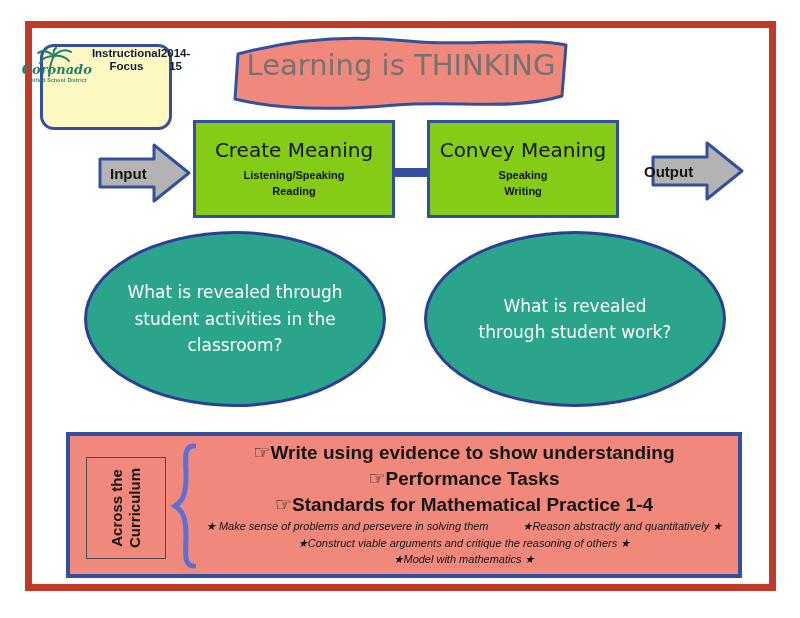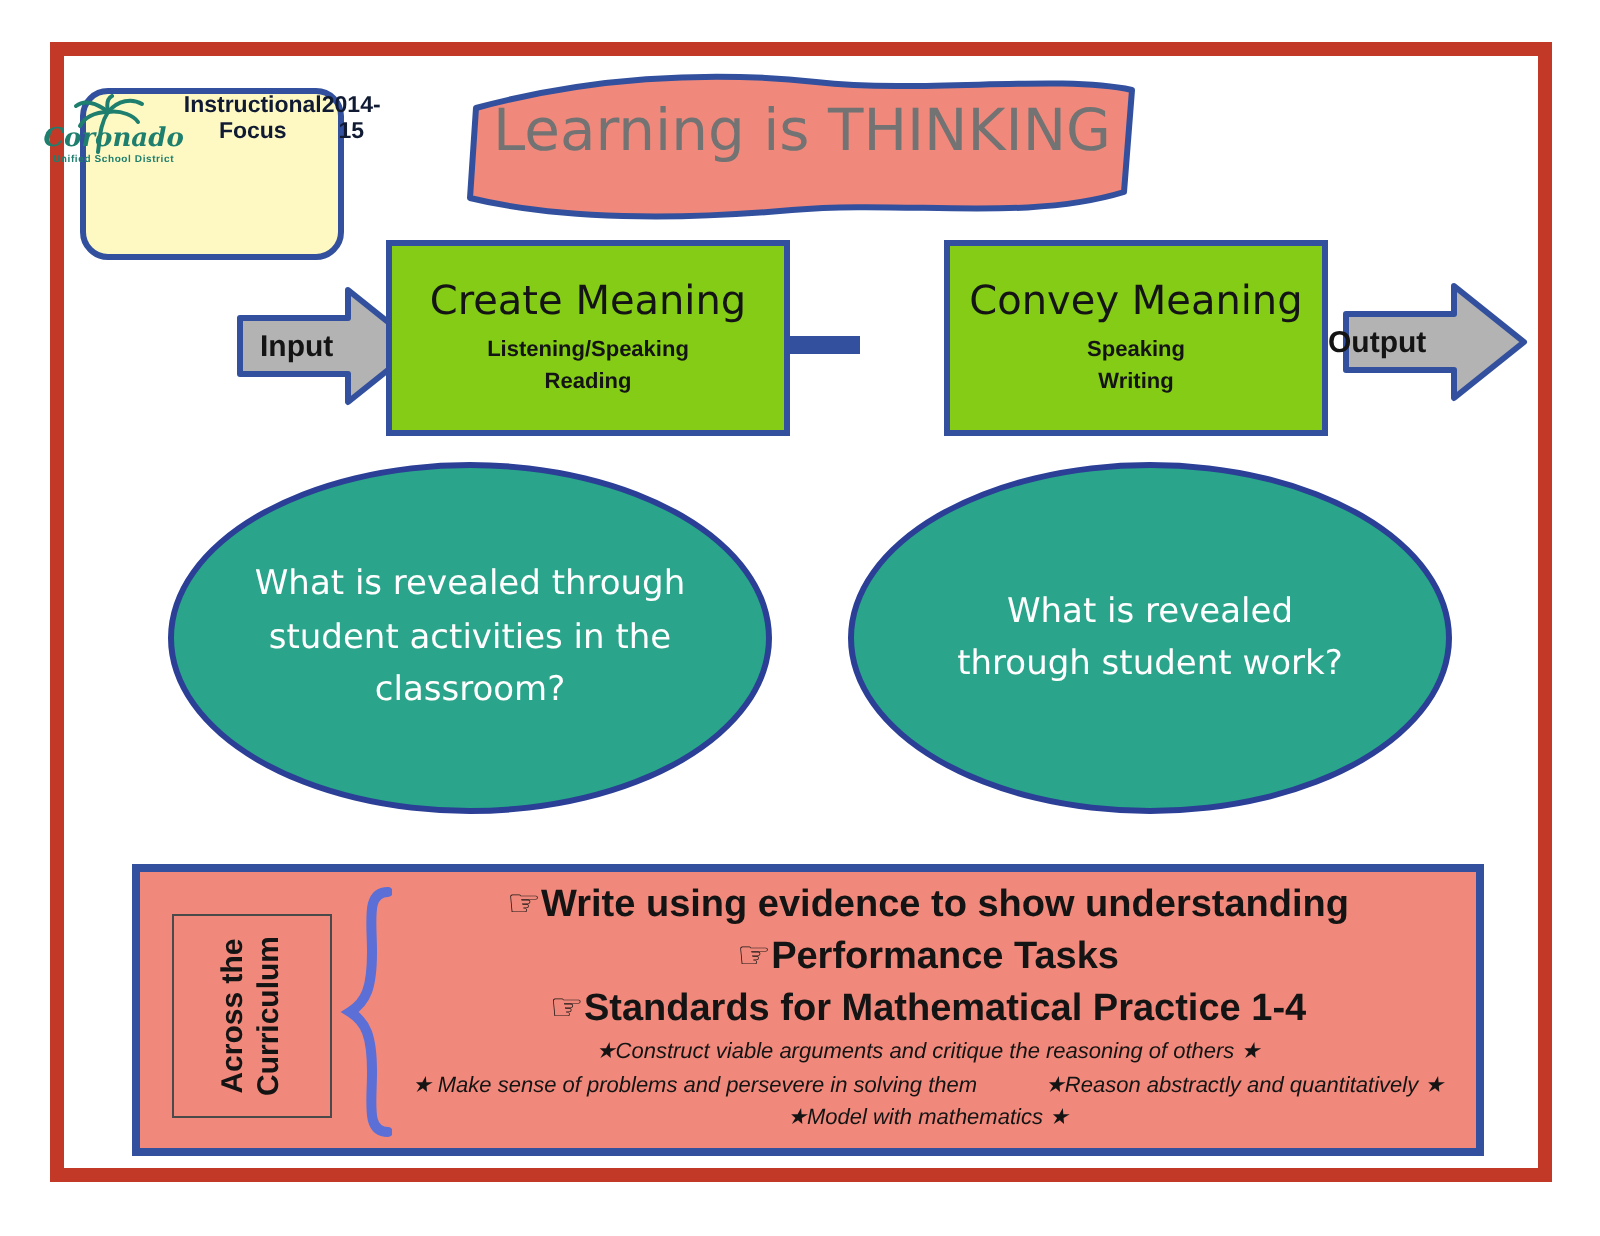--- a/index.html
+++ b/index.html
@@ -25,37 +25,37 @@
   .badge-line{font-weight:bold;color:#101b33;font-size:11.5px;}
   
   .banner{position:absolute;left:228px;top:32px;width:346px;height:86px;}
   .banner svg{position:absolute;left:0;top:0;}
   .banner-text{
     position:absolute;left:0;top:16px;width:100%;text-align:center;
     font-family:"DejaVu Sans",sans-serif;font-size:29px;font-weight:500;color:#737373;
     letter-spacing:0px;
   }
   
-  .flow-arrow{position:absolute;width:116px;height:62px;margin-left:20px;}
+  .flow-arrow{position:absolute;width:116px;height:62px;}
   .arrow-input{left:98px;top:142px;}
   .arrow-output{left:630px;top:140px;padding-left:21px;}
   .arrow-label{
     position:absolute;top:0;height:100%;display:flex;align-items:center;
     font-weight:bold;font-size:15px;color:#141414;
   }
   .arrow-input .arrow-label{left:12px;}
   .arrow-output .arrow-label{left:14px;}
   
   .mbox{
     position:absolute;top:120px;height:98px;background:#84cc16;border:3px solid #32509d;
     display:flex;flex-direction:column;align-items:center;justify-content:center;
     text-align:center;box-sizing:border-box;
   }
   .mbox-create{left:193px;width:202px;}
-  .mbox-convey{left:427px;width:192px;margin-left:45px;}
+  .mbox-convey{left:427px;width:192px;}
   .mbox-title{font-family:"DejaVu Sans",sans-serif;font-size:20px;color:#141414;margin-bottom:6px;}
   .mbox-line{font-weight:bold;font-size:11px;color:#141414;line-height:1.45;}
   .connector{position:absolute;left:392px;top:168px;width:38px;height:9px;background:#32509d;}
   
   .bubble{
     position:absolute;top:231px;width:302px;height:176px;border-radius:50%;
     background:#2aa48a;border:3px solid #2b3f96;box-sizing:border-box;
     display:flex;align-items:center;justify-content:center;text-align:center;
   }
   .bubble-left{left:84px;}
@@ -168,21 +168,21 @@
     <div class="curr-content">
       <div class="curr-bullet">
         <span class="pointer-icon">☞</span><span>Write using evidence to show understanding</span>
       </div>
       <div class="curr-bullet">
         <span class="pointer-icon">☞</span><span>Performance Tasks</span>
       </div>
       <div class="curr-bullet">
         <span class="pointer-icon">☞</span><span>Standards for Mathematical Practice 1-4</span>
       </div>
-      <div class="star-row">★Construct viable arguments and critique the reasoning of others ★</div>
       <div class="star-row">
         <span>★ Make sense of problems and persevere in solving them</span><span class="gap"></span><span>★Reason abstractly and quantitatively ★</span>
       </div>
+      <div class="star-row">★Construct viable arguments and critique the reasoning of others ★</div>
       <div class="star-row">★Model with mathematics ★</div>
     </div>
   </div>
 
 </div>
 
 </body></html>

